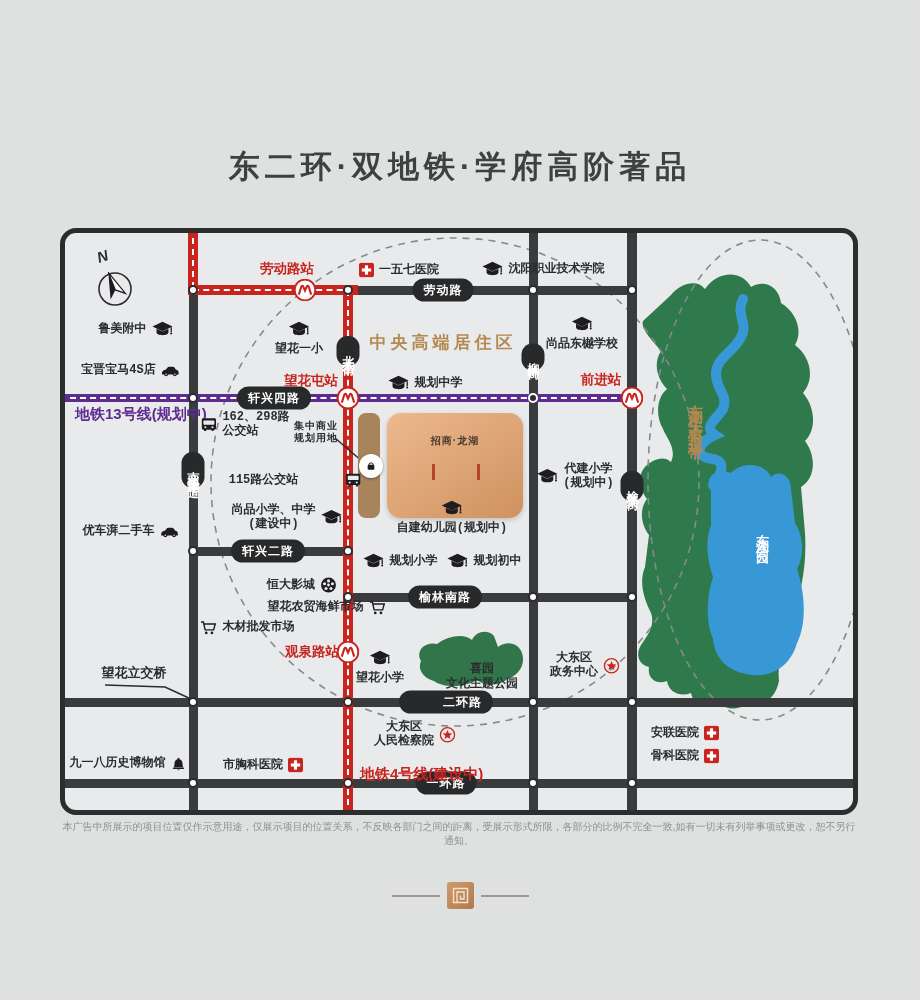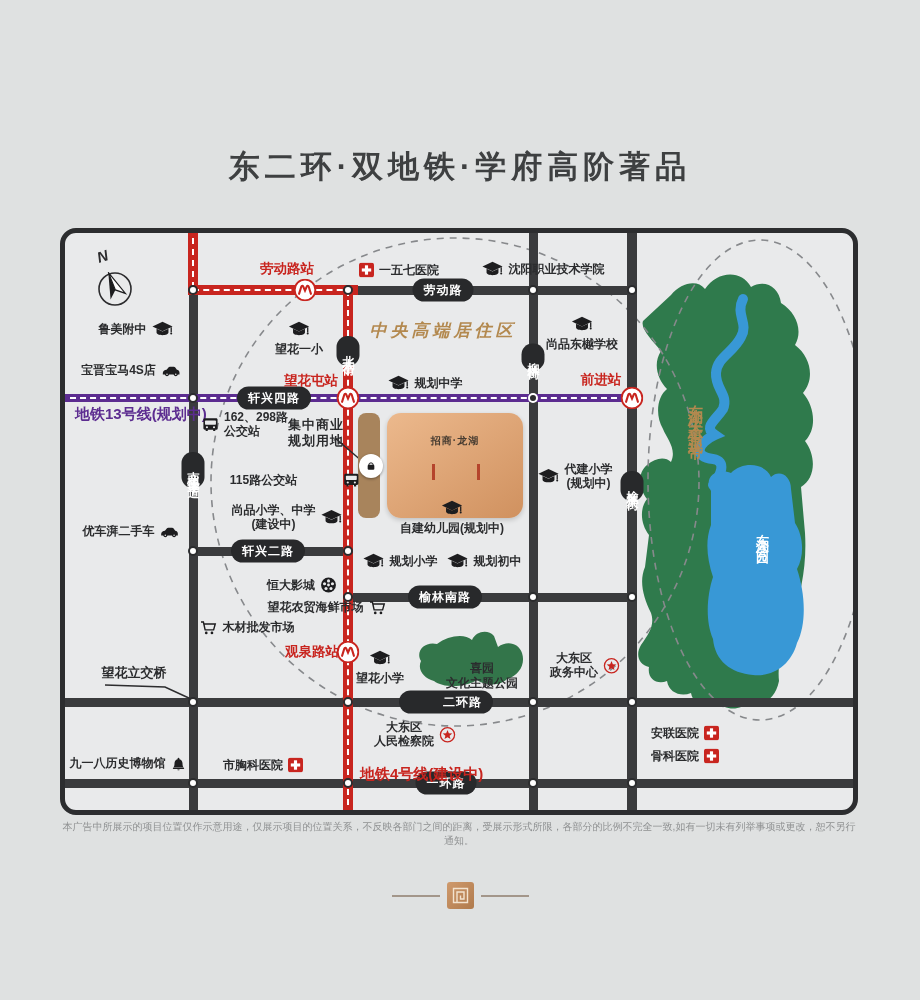--- a/index.html
+++ b/index.html
@@ -22,25 +22,25 @@
   
   .pill{position:absolute;transform:translate(-50%,-50%);background:#28292b;color:#fff;font-size:12px;font-weight:700;padding:3px 11px;border-radius:12px;white-space:nowrap;z-index:6;letter-spacing:1px;}
   .pill-v{padding:9px 3px;writing-mode:vertical-rl;text-orientation:upright;letter-spacing:3px;border-radius:11px;}
   
   .stn{position:absolute;width:23px;height:23px;transform:translate(-50%,-50%);z-index:8;}
   .stn-label{position:absolute;transform:translate(-50%,-50%);color:#c8251f;font-weight:800;font-size:13.5px;white-space:nowrap;z-index:8;}
   .metro-label{position:absolute;font-weight:800;font-size:15px;white-space:nowrap;z-index:6;}
   .l13{color:#5c2c90;}
   .l4{color:#c8251f;}
   
-  .poi{position:absolute;transform:translate(-50%,-50%);display:flex;align-items:center;gap:5px;z-index:7;white-space:nowrap;}
+  .poi{position:absolute;transform:translate(-50%,-50%);display:flex;align-items:center;gap:5px;z-index:7;white-space:nowrap;font-family:Liberation Mono, monospace;}
   .poi-col{flex-direction:column;gap:2px;}
   .poi-txt{font-size:12px;font-weight:600;color:#2b2c2e;text-align:center;line-height:1.15;}
   .t-left{text-align:left;}
-  .poi-strong .poi-txt{font-size:13px;font-weight:800;letter-spacing:1px;line-height:1.2;margin-top:15px;}
+  .poi-strong .poi-txt{font-size:10px;font-weight:800;letter-spacing:1px;line-height:1.2;margin-top:15px;}
   .poi-ic{flex:none;}
   
   .area-label{position:absolute;transform:translate(-50%,-50%);color:#b3894f;font-size:17px;font-weight:800;letter-spacing:4px;white-space:nowrap;z-index:6;}
   .v-label{position:absolute;writing-mode:vertical-rl;text-orientation:upright;transform:translate(-50%,0);z-index:6;}
   .belt-label{color:#b3894f;font-size:15px;font-weight:800;letter-spacing:7px;}
   .lake-label{color:#fff;font-size:13px;font-weight:700;letter-spacing:6px;}
   .xiyuan-label{position:absolute;transform:translate(-50%,-50%);text-align:center;font-size:12px;font-weight:800;color:#2b2c2e;line-height:1.25;z-index:6;}
   .bridge-label{position:absolute;transform:translate(-50%,-50%);font-size:13px;font-weight:800;color:#2b2c2e;white-space:nowrap;z-index:6;}
   
   .blk-brown{position:absolute;left:293px;top:180px;width:22px;height:105px;background:#a8845c;border-radius:8px;z-index:6;}
@@ -189,21 +189,21 @@
       </svg>
 
     <div class="stn-label" style="left:222px;top:36px;">劳动路站</div>
     <div class="stn-label" style="left:246px;top:148px;">望花屯站</div>
     <div class="stn-label" style="left:536px;top:147px;">前进站</div>
     <div class="stn-label" style="left:247px;top:419px;">观泉路站</div>
 
     <div class="metro-label l13" style="left:10px;top:172px;">地铁13号线(规划中)</div>
     <div class="metro-label l4" style="left:295px;top:532px;">地铁4号线(建设中)</div>
 
-    <div class="area-label" style="left:378px;top:97px;font-style:italic;">中央高端居住区</div>
+    <div class="area-label" style="left:378px;top:109px;">中央高端居住区</div>
     <div class="v-label belt-label" style="left:630px;top:158px;">东湖生态景观带</div>
     <div class="v-label lake-label" style="left:697px;top:290px;">东湖公园</div>
     <div class="xiyuan-label" style="left:417px;top:443px;">
       <div>喜园</div>
       <div>文化主题公园</div>
     </div>
     <div class="bridge-label" style="left:69px;top:440px;">望花立交桥</div>
 
     <div class="blk-brown"></div>
     <div class="blk-copper">

